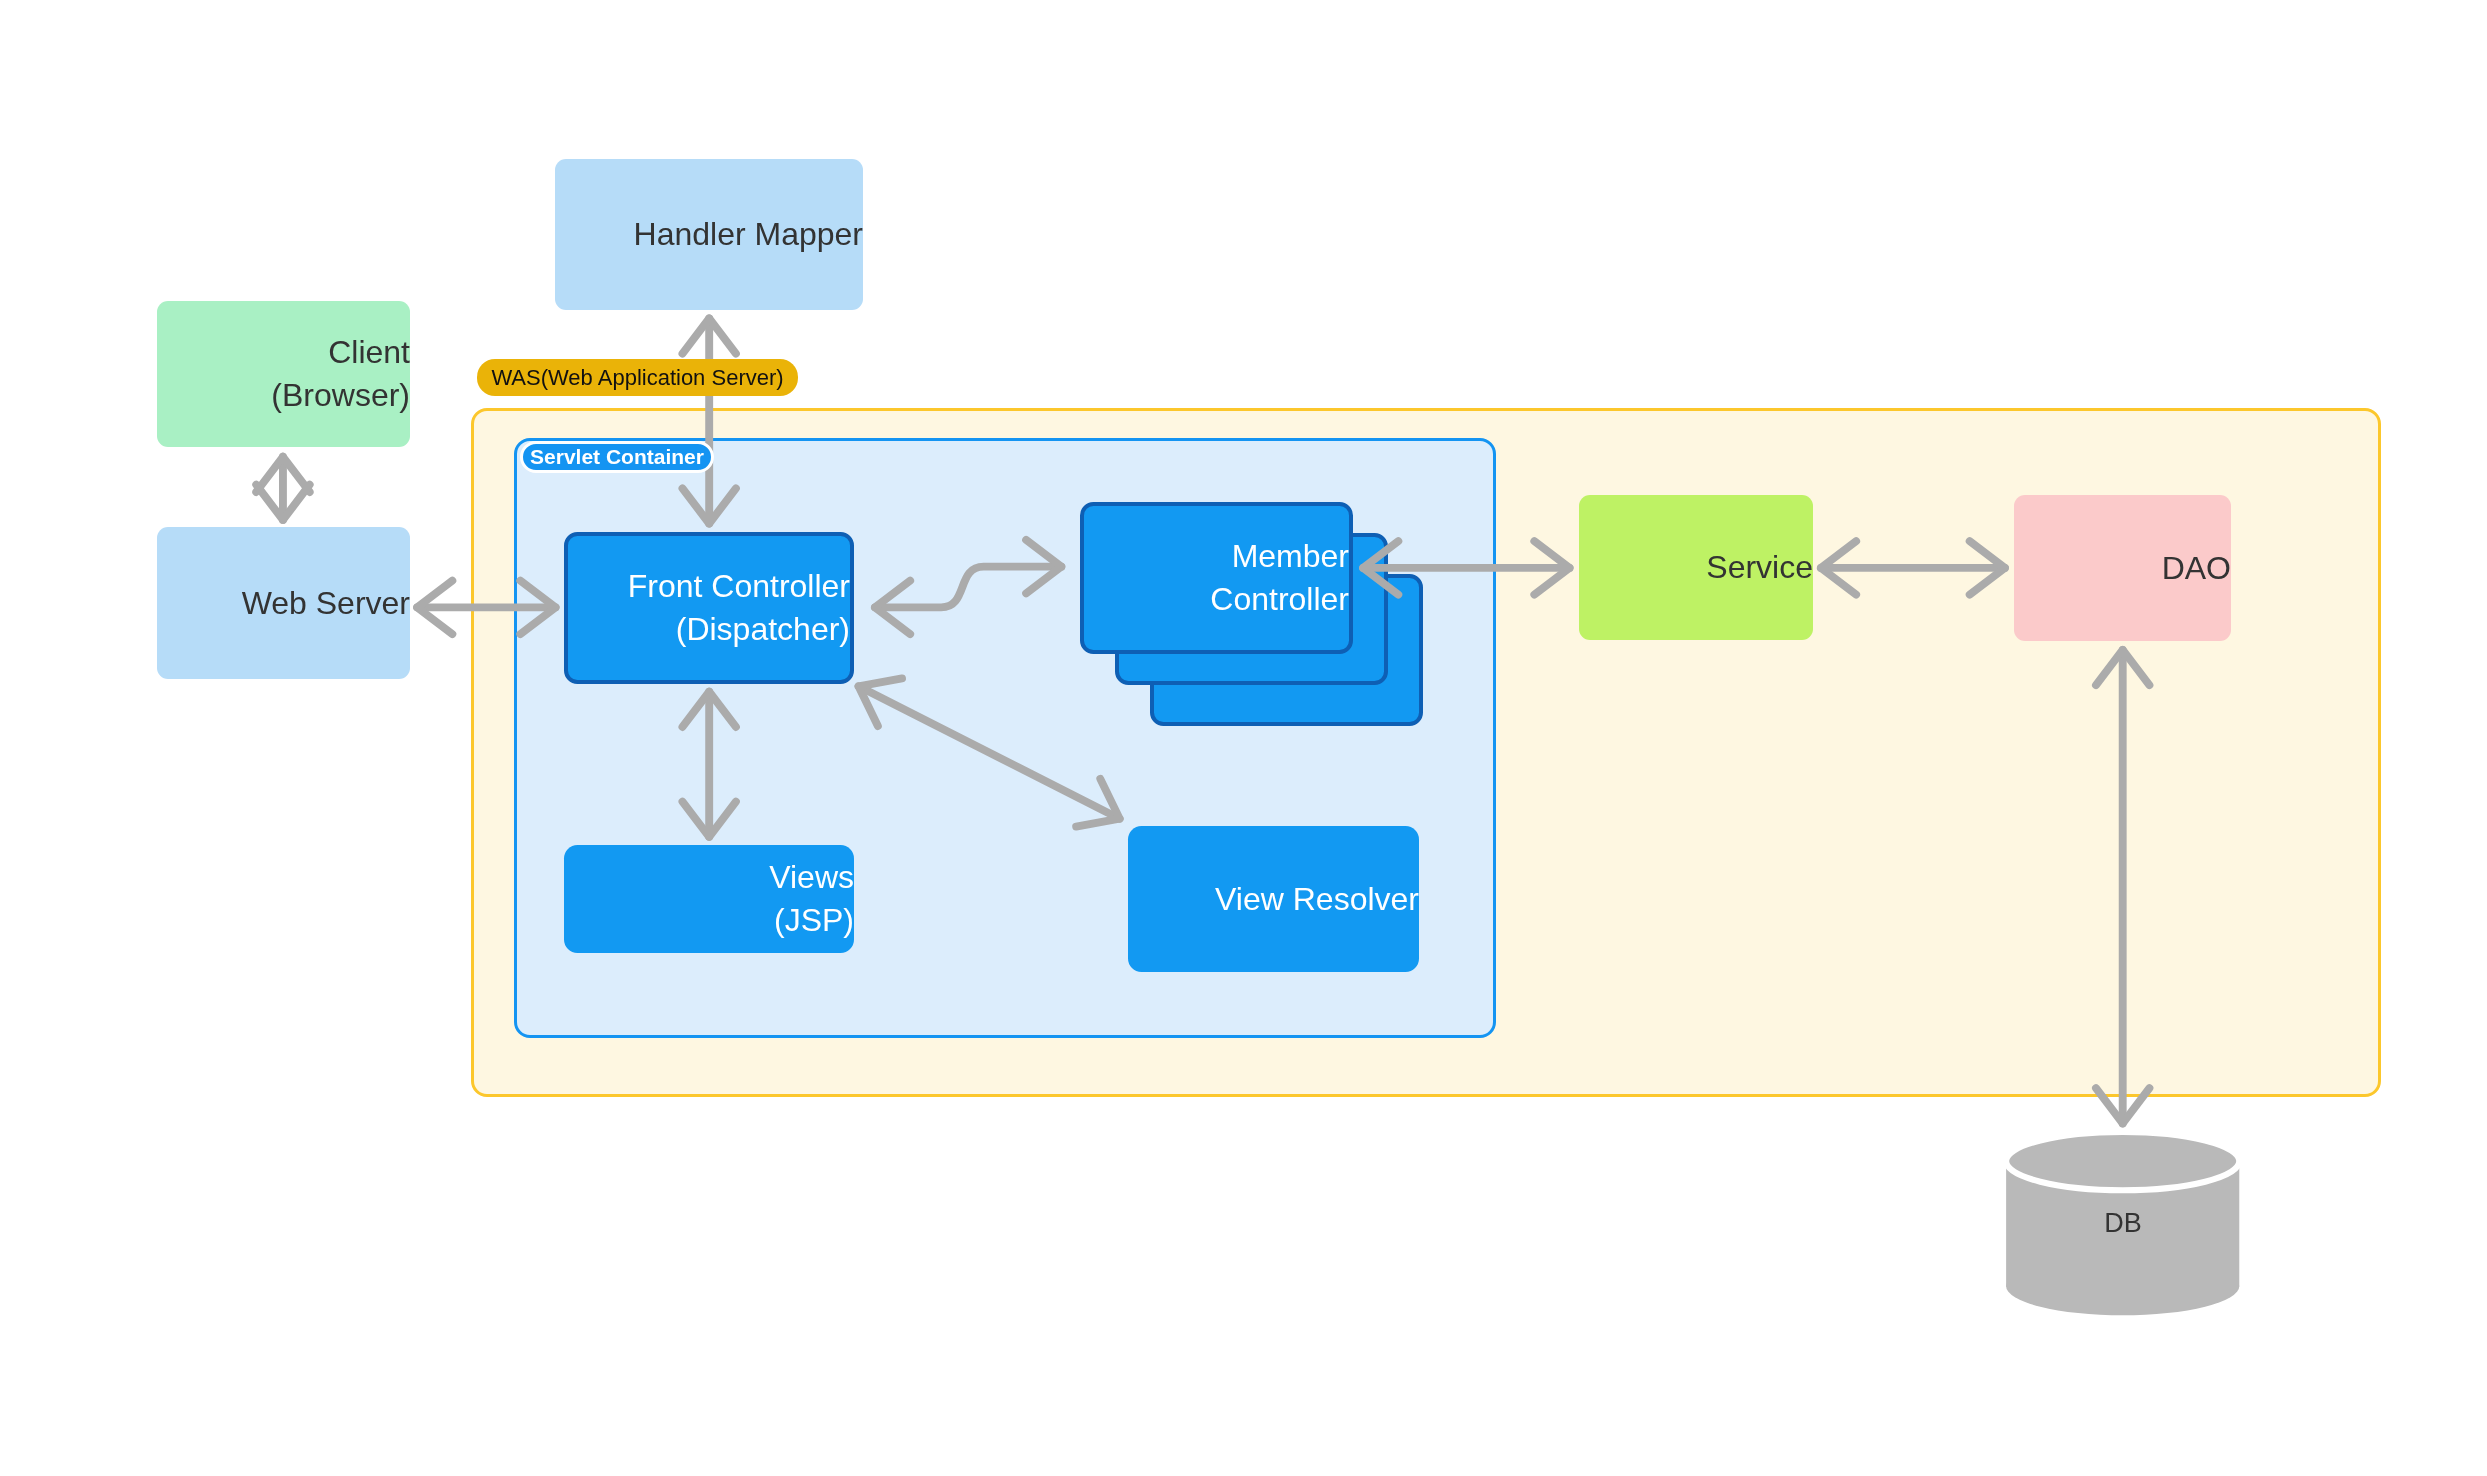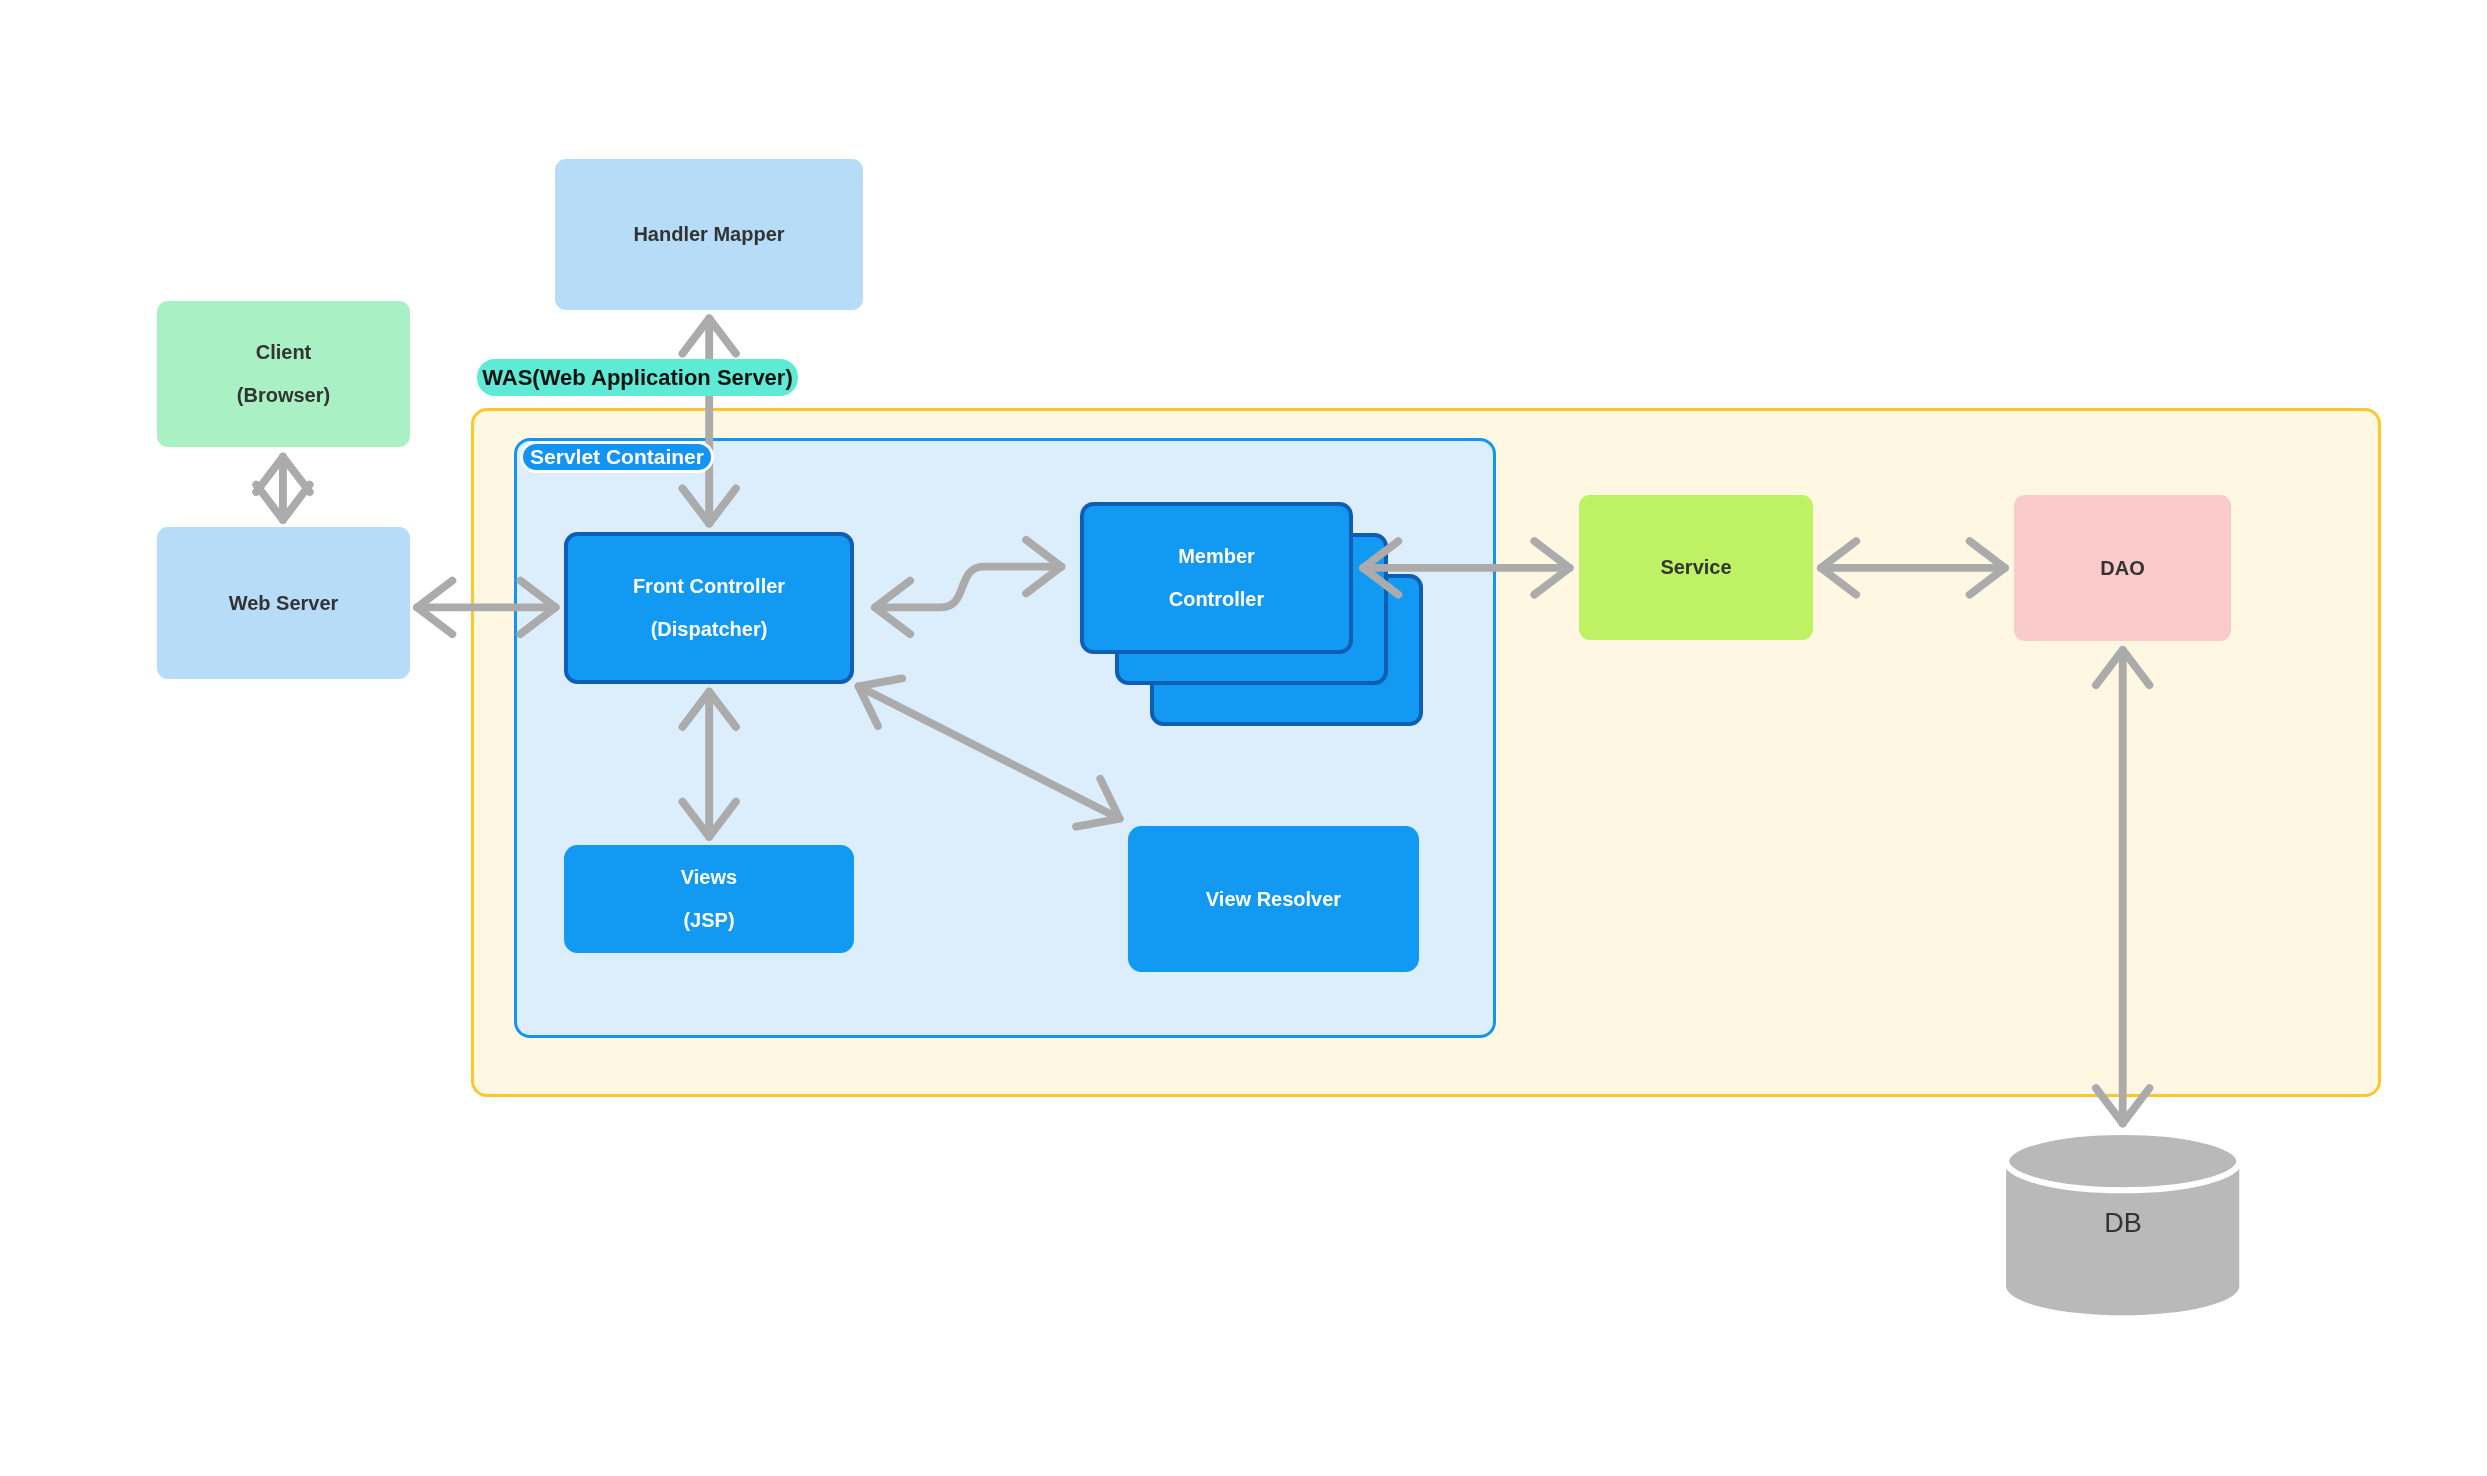--- a/index.html
+++ b/index.html
@@ -9,25 +9,25 @@
     height: 1477px;
     background: #FFFFFF;
     overflow: hidden;
     font-family: "Liberation Sans", "DejaVu Sans", sans-serif;
     color: #333333;
   }
   .node {
     position: absolute;
     display: flex;
     flex-direction: column;
-    align-items: center;
+    align-items: flex-end;
     justify-content: center;
     text-align: center;
-    font-size: 20px;
-    font-weight: 700;
+    font-size: 32px;
+    font-weight: 400;
     line-height: 43px;
     box-sizing: border-box;
     z-index: 2;
   }
   .r18 { border-radius: 11px; }
   .r20 { border-radius: 13.4px; }
   .green  { background: #A9F0C4; }
   .lblue  { background: #B6DCF8; }
   .blue   { background: #1299F2; color: #FFFFFF; }
   .blue-border { border: 4.9px solid #0E5FB4; }
@@ -43,24 +43,24 @@
   #servlet-container { border: 3.6px solid #1494F2; background: #DCEDFC; }
   .pill {
     position: absolute;
     display: flex;
     align-items: center;
     justify-content: center;
     box-sizing: border-box;
     z-index: 4;
   }
   #was-pill {
-    background: #5eead4;
+    background: #eab308;
     border-radius: 18px;
     font-size: 22px;
-    font-weight: 700;
+    font-weight: 400;
     color: #111111;
     text-align: center;
   }
   #servlet-pill {
     background: #1494F2;
     border: 3px solid #FFFFFF;
     border-radius: 17px;
     font-size: 21px;
     font-weight: 600;
     color: #FFFFFF;

